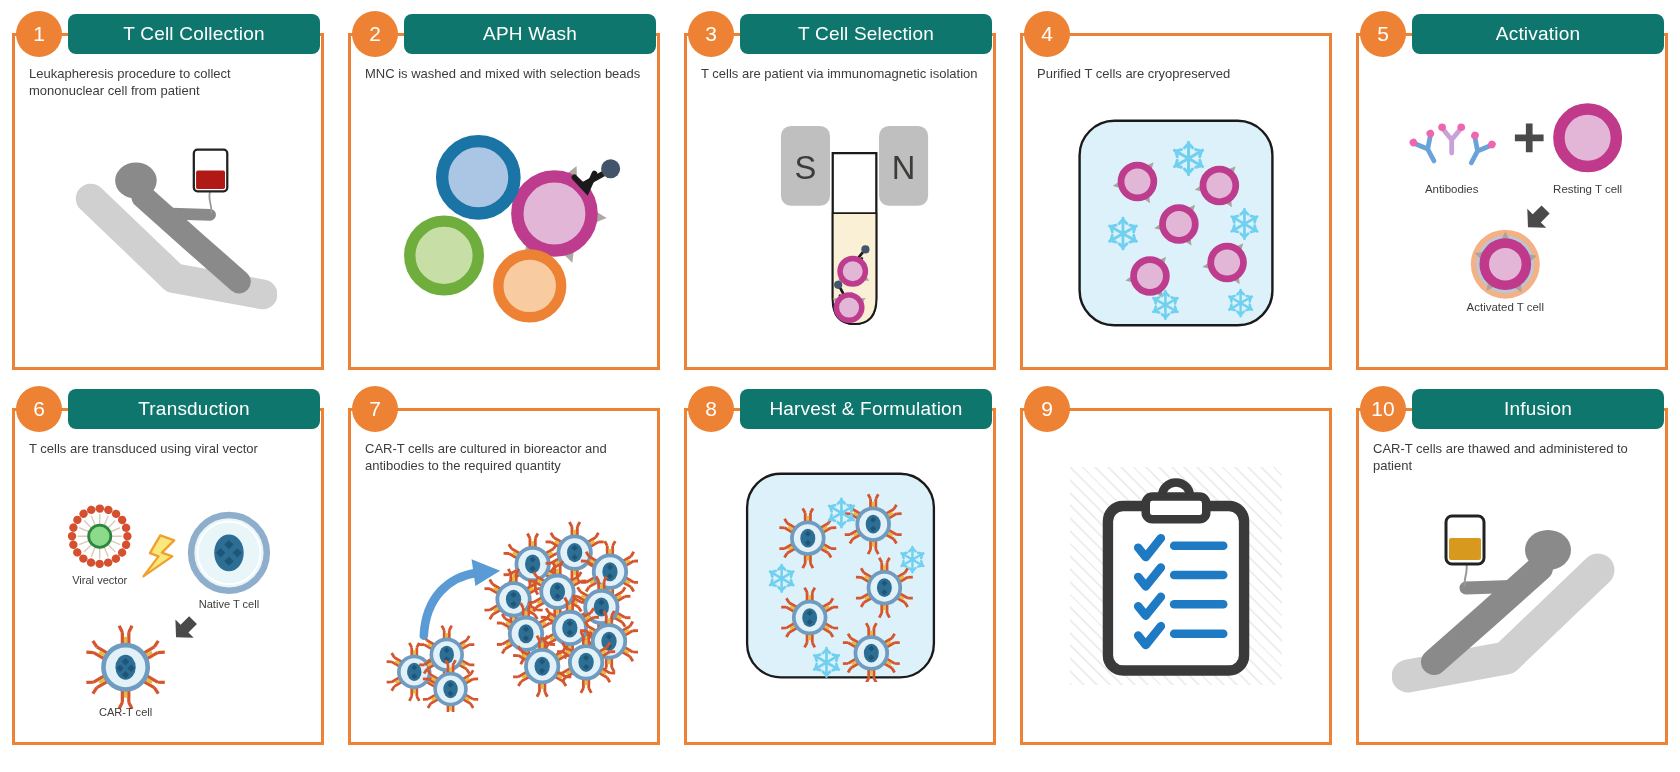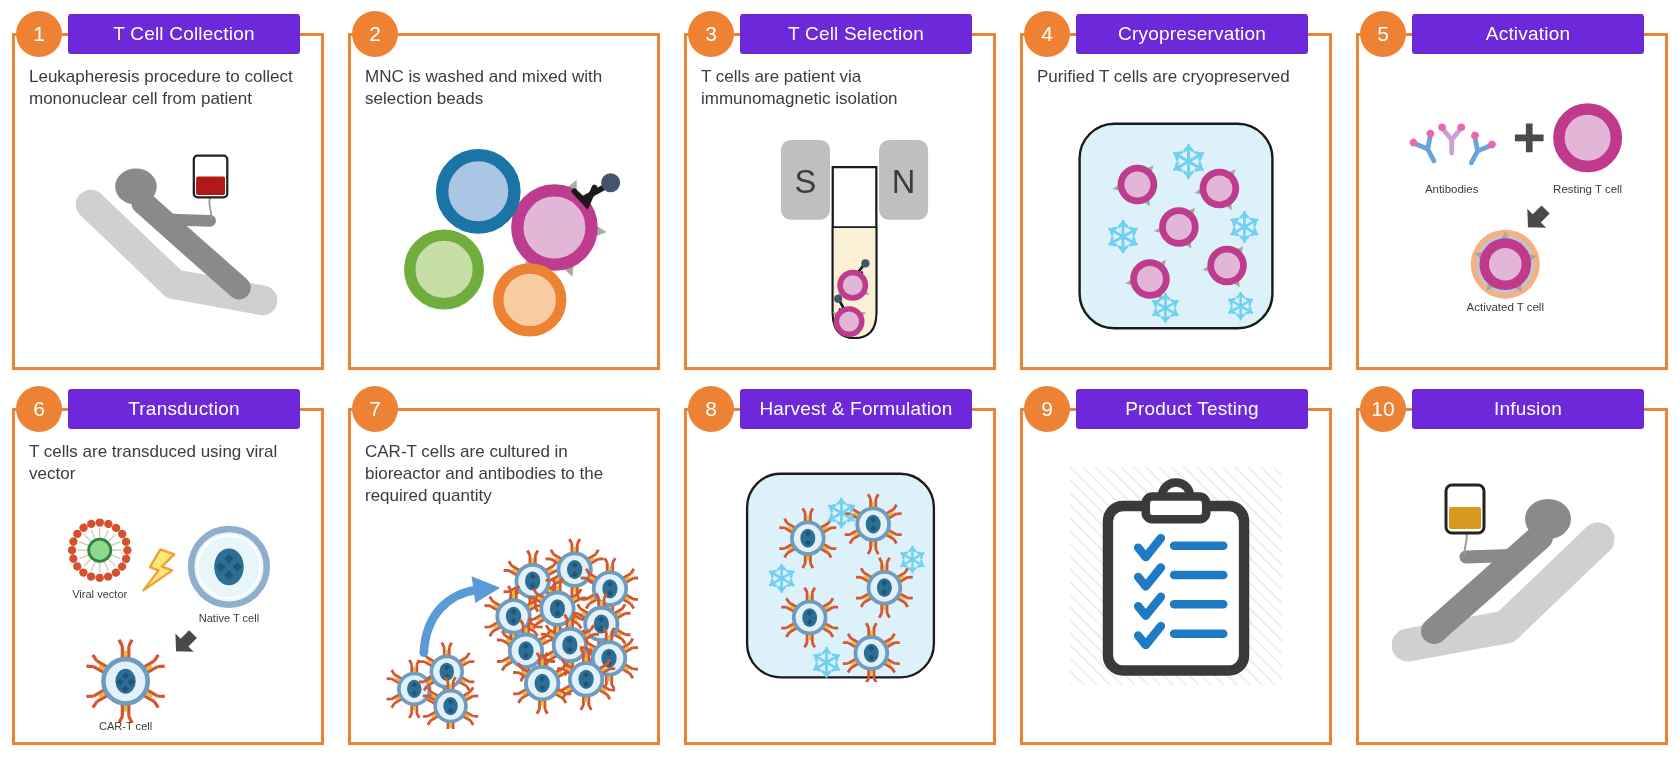--- a/index.html
+++ b/index.html
@@ -6,24 +6,24 @@
   .page{position:relative;width:1680px;height:772px;overflow:hidden;background:#fff;
         font-family:"Liberation Sans",sans-serif;color:#3C3C3B;}
   .board{display:grid;grid-template-columns:repeat(5,336px);grid-template-rows:337px 337px;
          row-gap:38px;padding-top:33px;}
   .cell{padding:0 12px;}
   .card{position:relative;height:331px;border:3px solid #ED8235;background:#fff;
         display:flex;flex-direction:column;}
   .num{position:absolute;top:-25px;left:1px;width:46px;height:46px;border-radius:50%;
        background:#ED8235;color:#fff;font-size:21px;display:flex;align-items:center;
        justify-content:center;z-index:2;}
-  .hdr{position:absolute;top:-22px;left:53px;width:232px;height:40px;background:#6d28d9;
-       border-radius:3px;color:#fff;font-size:19px;letter-spacing:.2px;display:flex;
+  .hdr{position:absolute;top:-22px;left:53px;width:252px;height:40px;background:#0f766e;
+       border-radius:8px;color:#fff;font-size:19px;letter-spacing:.2px;display:flex;
        align-items:center;justify-content:center;z-index:2;white-space:nowrap;}
-  .desc{padding:30px 14px 0 14px;font-size:17px;line-height:1.3;}
+  .desc{padding:30px 14px 0 14px;font-size:13px;line-height:1.3;}
   .art{flex:1;min-height:0;display:flex;align-items:center;justify-content:center;padding:4px 0 6px 0;}
   svg text{font-family:"Liberation Sans",sans-serif;fill:#3C3C3B;}
   .hatch{display:flex;align-items:center;justify-content:center;width:212px;height:218px;
          background:repeating-linear-gradient(45deg,#efefef 0 2px,#ffffff 2px 9px);}
 </style>
 </head>
 <body>
 
 <div class="page">
 <div class="board">
@@ -49,20 +49,21 @@
             <rect x="150.5" y="37" width="32" height="20.5" rx="2" fill="#B11917"></rect>
           </g>
         </svg>
       </div>
     </div>
   </div>
 
   <div class="cell">
     <div class="card">
       <div class="num">2</div>
+      <div class="hdr">APH Wash</div>
       <div class="desc">MNC is washed and mixed with selection beads</div>
       <div class="art">
         <svg width="238" height="200" viewBox="0 0 250 210">
           <g>
             <g transform="translate(178,94)" fill="#ACA8A2">
               <path d="M-9,-37 L0,-55 L9,-37 Z" transform="rotate(25)"></path>
               <path d="M-9,-37 L0,-55 L9,-37 Z" transform="rotate(95)"></path>
               <path d="M-9,-37 L0,-55 L9,-37 Z" transform="rotate(160)"></path>
               <path d="M-9,-37 L0,-55 L9,-37 Z" transform="rotate(215)"></path>
               <path d="M-9,-37 L0,-55 L9,-37 Z" transform="rotate(290)"></path>
@@ -122,21 +123,20 @@
             </g>
           </g>
         </svg>
       </div>
     </div>
   </div>
 
   <div class="cell">
     <div class="card">
       <div class="num">4</div>
-      <div class="hdr">Cryopreservation</div>
       <div class="desc">Purified T cells are cryopreserved</div>
       <div class="art">
         <svg width="222" height="215" viewBox="0 0 230 223">
           <defs>
             <g id="sf4" stroke="#6FD0F0" stroke-width="3" stroke-linecap="round" fill="none">
               <path d="M0,-16 V16 M-13.9,-8 L13.9,8 M-13.9,8 L13.9,-8"></path>
               <path d="M-4,-10.5 L0,-14.5 L4,-10.5"></path>
               <path d="M-4,-10.5 L0,-14.5 L4,-10.5" transform="rotate(60)"></path>
               <path d="M-4,-10.5 L0,-14.5 L4,-10.5" transform="rotate(120)"></path>
               <path d="M-4,-10.5 L0,-14.5 L4,-10.5" transform="rotate(180)"></path>
@@ -386,21 +386,20 @@
             <use href="#sf8" transform="translate(100,206) scale(0.95)"></use>
           </g>
         </svg>
       </div>
     </div>
   </div>
 
   <div class="cell">
     <div class="card">
       <div class="num">9</div>
-      <div class="hdr">Product Testing</div>
       <div class="art">
         <div class="hatch">
           <svg width="190" height="208" viewBox="0 0 200 220">
             <g>
               <circle cx="100" cy="26" r="15" fill="#fff" stroke="#3A3A3A" stroke-width="9"></circle>
               <rect x="28" y="36" width="144" height="174" rx="16" fill="#fff" stroke="#3A3A3A" stroke-width="11"></rect>
               <rect x="68" y="26" width="64" height="24" rx="7" fill="#fff" stroke="#3A3A3A" stroke-width="9"></rect>
             </g>
             <g stroke="#1F7AC4" stroke-linecap="round" stroke-linejoin="round" fill="none">
               <path d="M60,80 l8,10 16,-20" stroke-width="9"></path>
@@ -415,20 +414,21 @@
           </svg>
         </div>
       </div>
     </div>
   </div>
 
   <div class="cell">
     <div class="card">
       <div class="num">10</div>
       <div class="hdr">Infusion</div>
+      <div class="desc">CAR-T cells are thawed and administered to patient</div>
       <div class="art">
         <svg width="240" height="210" viewBox="0 0 240 210">
           <g transform="translate(240,0) scale(-1,1)">
             <g>
               <path d="M34,68 L126,156 L224,174" stroke="#D0D0D0" stroke-width="33" fill="none" stroke-linecap="round" stroke-linejoin="round"></path>
             </g>
             <g>
               <ellipse cx="84" cy="48" rx="23" ry="20" fill="#8A8A8A"></ellipse>
               <path d="M92,66 L148,116 L198,160" stroke="#8A8A8A" stroke-width="26" fill="none" stroke-linecap="round" stroke-linejoin="round"></path>
               <path d="M106,84 L166,86" stroke="#8A8A8A" stroke-width="13" stroke-linecap="round"></path>

